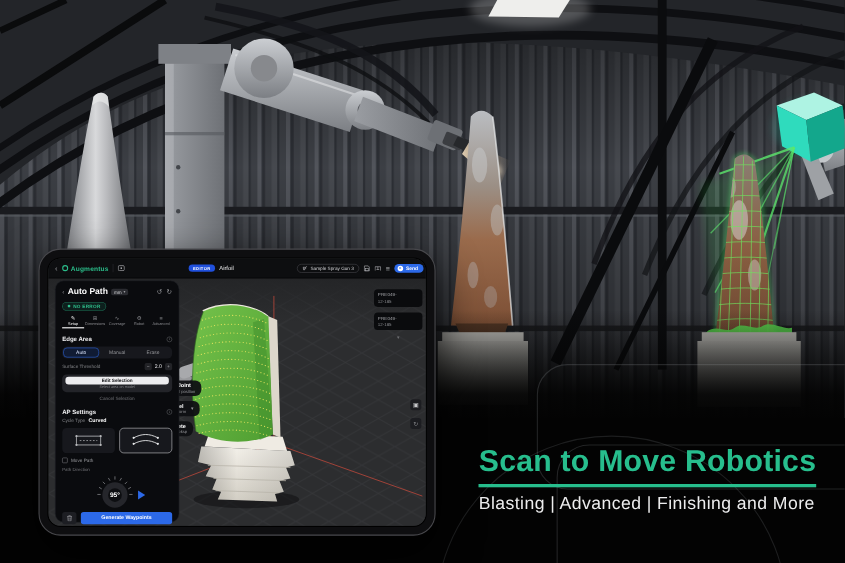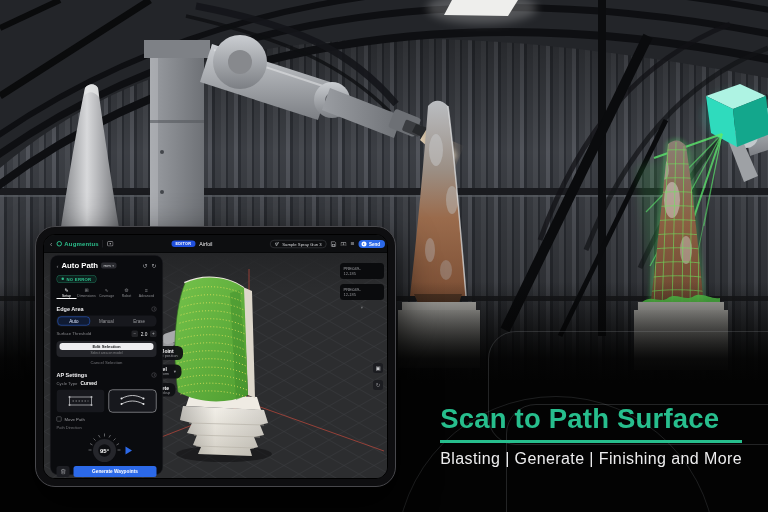--- a/index.html
+++ b/index.html
@@ -301,23 +301,23 @@
       <rect x="634" y="310" width="94" height="60" fill="url(#concrete)"></rect>
     </g>
   </svg>
 
   <div class="fade"></div>
   <div class="deco d1"></div>
   <div class="deco d2"></div>
   <div class="deco d3"></div>
 
   <div class="headline-block">
-    <div class="headline">Scan to Path Surface</div>
+    <div class="headline">Scan to Move Robotics</div>
     <div class="headline-rule"></div>
-    <div class="subheadline">Blasting | Generate | Finishing and More</div>
+    <div class="subheadline">Blasting | Advanced | Finishing and More</div>
   </div>
 
   <div class="tablet">
     <div class="screen">
       <div class="screen-inner">
 
         <svg class="vp" width="694" height="458" viewBox="0 0 347 229">
           <defs>
             <pattern id="vg" width="30" height="17" patternUnits="userSpaceOnUse">
               <path d="M0,8.5 L15,0 L30,8.5 L15,17 Z" fill="none" stroke="#3b3c3f" stroke-width="0.6"></path>

